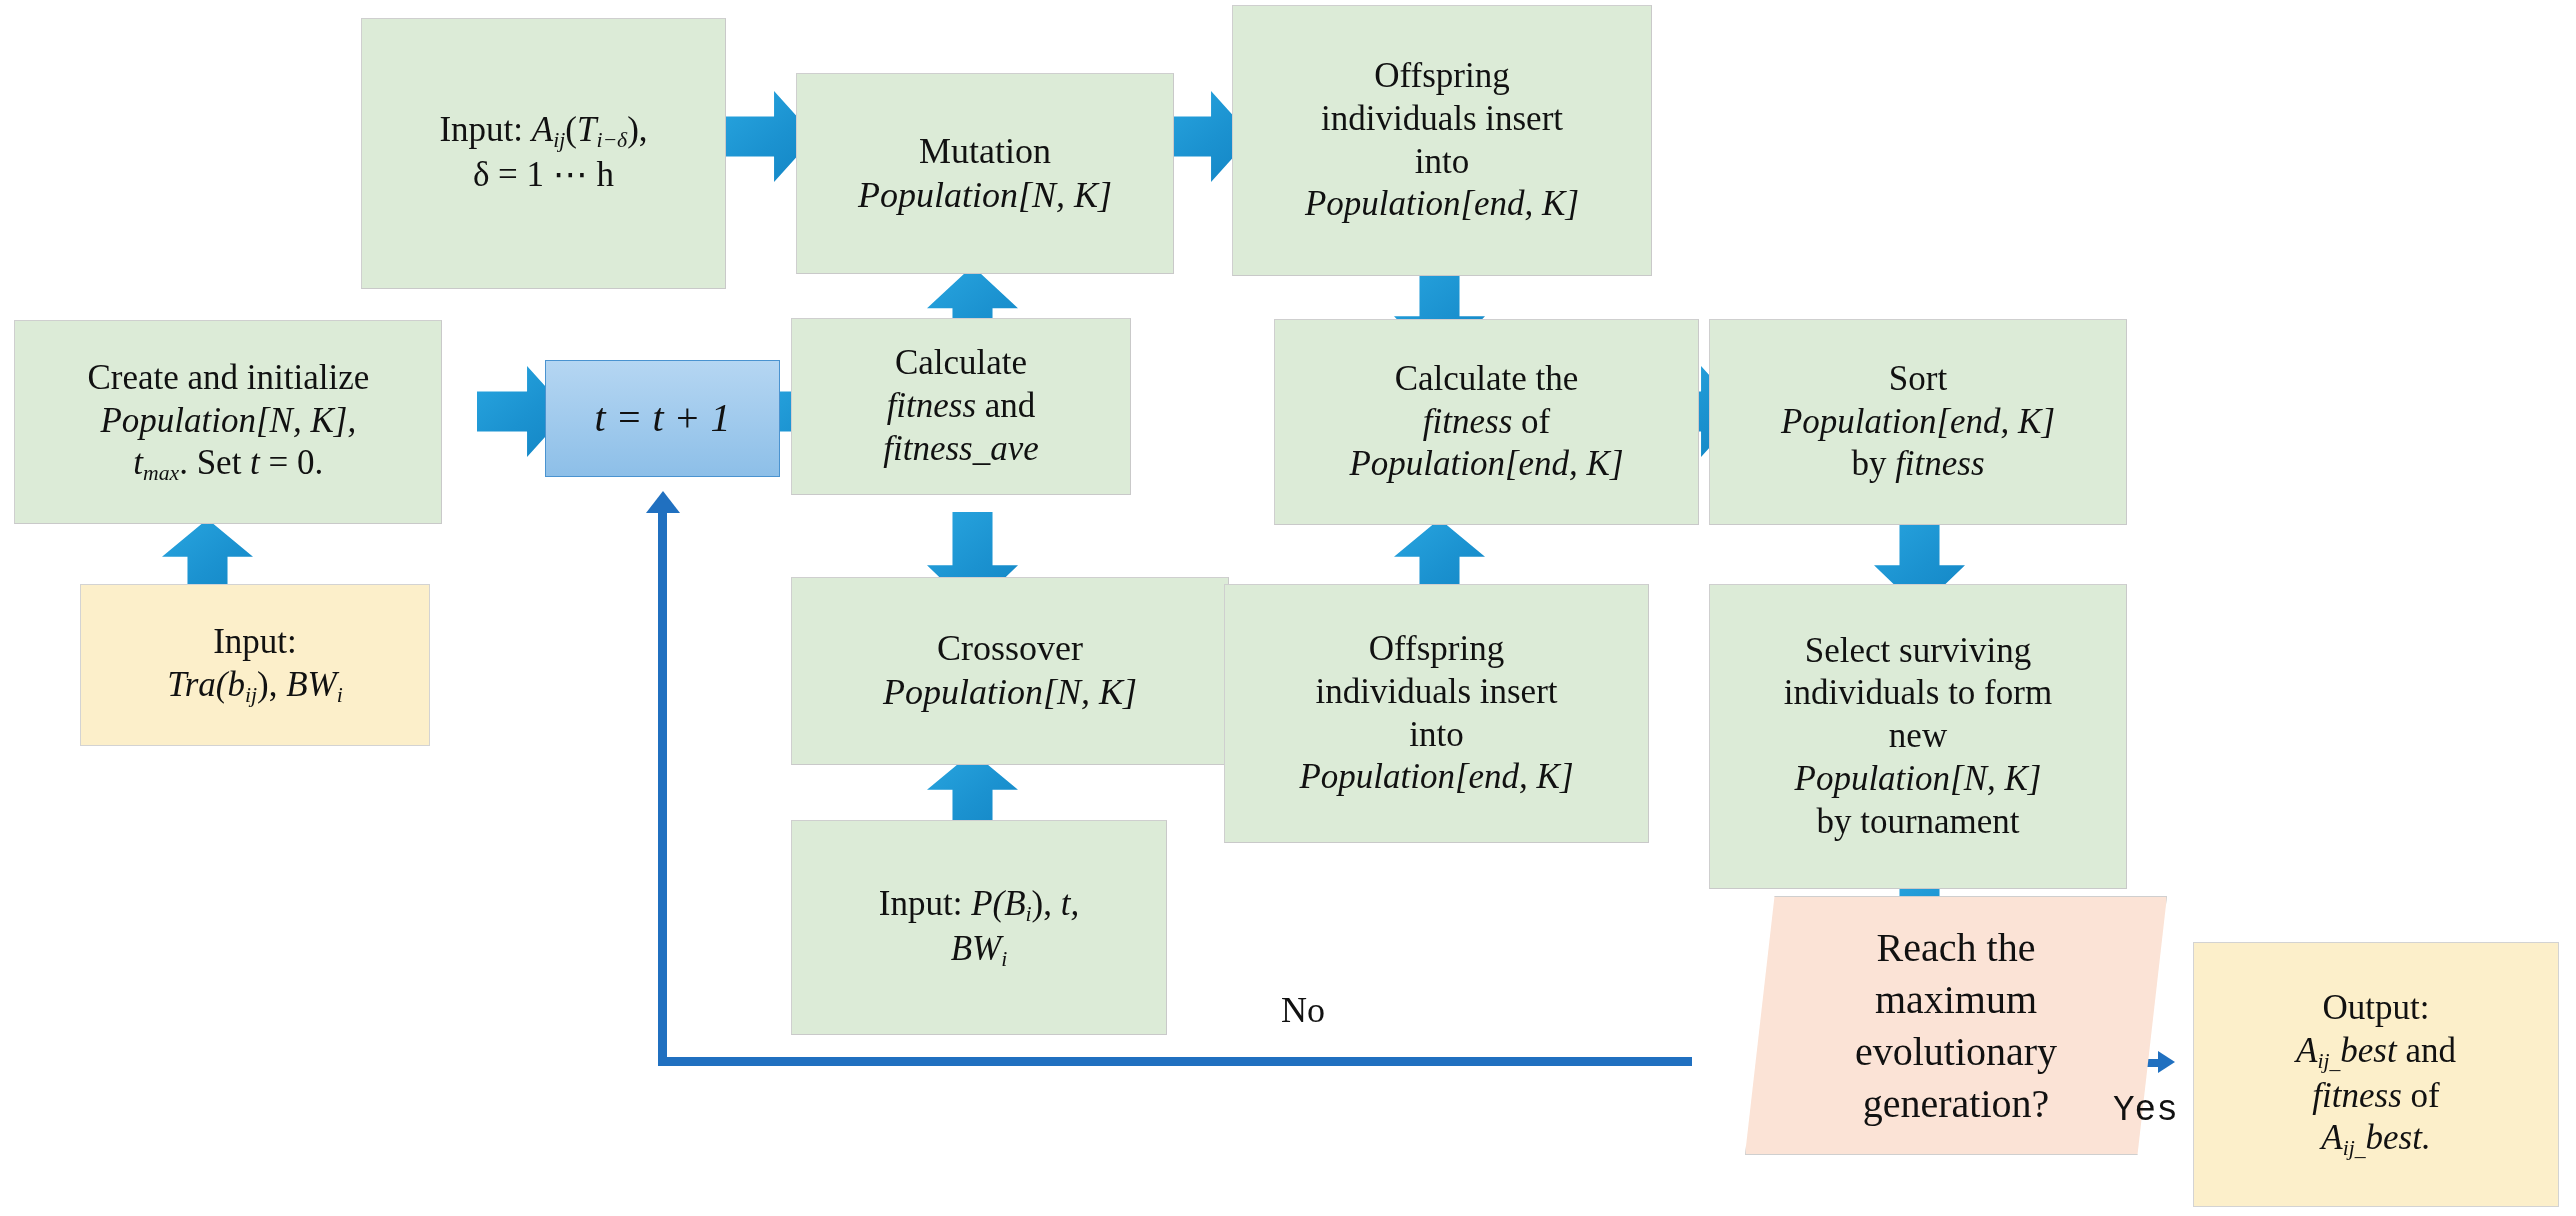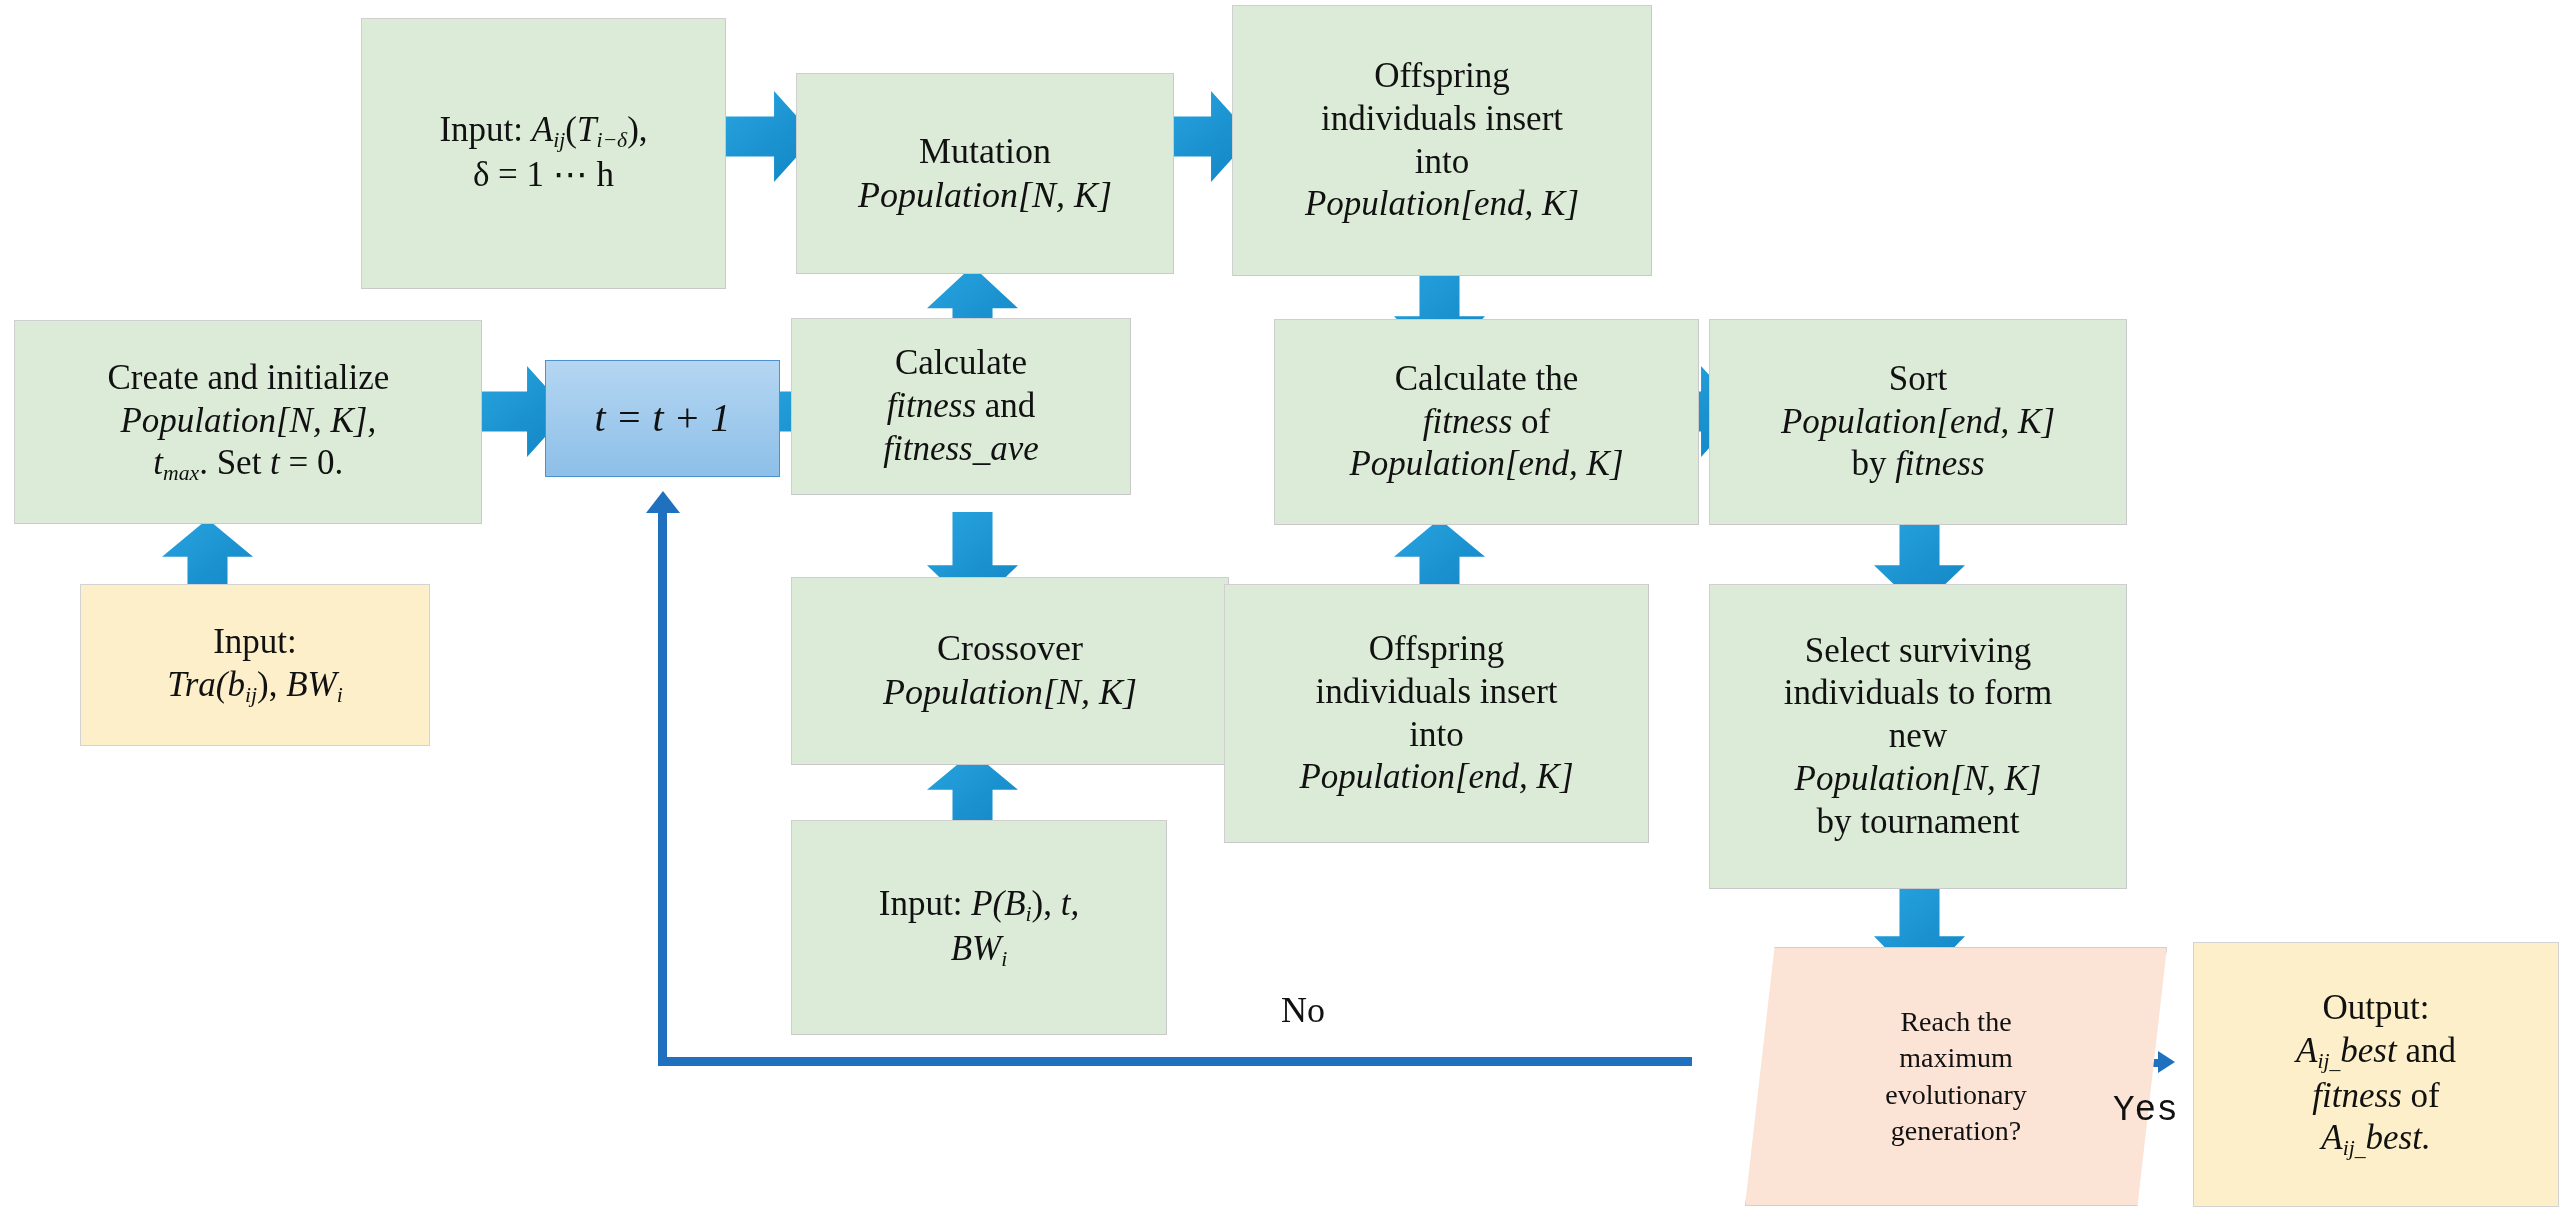--- a/index.html
+++ b/index.html
@@ -91,21 +91,21 @@
 
   <div class="box green" style="left:1232px;top:5.2px;width:420px;height:271px;font-size:35px;">
     <span class="txt">
       <span class="l">Offspring</span>
       <span class="l">individuals insert</span>
       <span class="l">into</span>
       <span class="l"><i>Population</i><i>[end, K]</i></span>
     </span>
   </div>
 
-  <div class="box green" style="left:14.3px;top:320px;width:468px;height:204px;font-size:35px;">
+  <div class="box green" style="left:14.3px;top:320px;width:428px;height:204px;font-size:35px;">
     <span class="txt">
       <span class="l">Create and initialize</span>
       <span class="l"><i>Population</i><i>[N, K],</i></span>
       <span class="l"><i>t</i><span class="sub">max</span><span>. Set </span><i>t</i><span> = 0.</span></span>
     </span>
   </div>
 
   <div class="box yellow" style="left:80px;top:584px;width:350px;height:162px;font-size:35px;">
     <span class="txt">
       <span class="l">Input:</span>
@@ -167,21 +167,21 @@
   <div class="box green" style="left:1709px;top:584px;width:418px;height:305px;font-size:35px;">
     <span class="txt">
       <span class="l">Select surviving</span>
       <span class="l">individuals to form</span>
       <span class="l">new</span>
       <span class="l"><i>Population</i><i>[N, K]</i></span>
       <span class="l">by tournament</span>
     </span>
   </div>
 
-  <div class="para" style="left:1745px;top:947px;width:422px;height:259px;font-size:28px;">
+  <div class="para" style="left:1745px;top:896px;width:422px;height:259px;font-size:40px;">
     <span class="txt">
       <span class="l">Reach the</span>
       <span class="l">maximum</span>
       <span class="l">evolutionary</span>
       <span class="l">generation?</span>
     </span>
   </div>
 
   <div class="box yellow" style="left:2193px;top:942px;width:366px;height:265px;font-size:35px;">
     <span class="txt">

